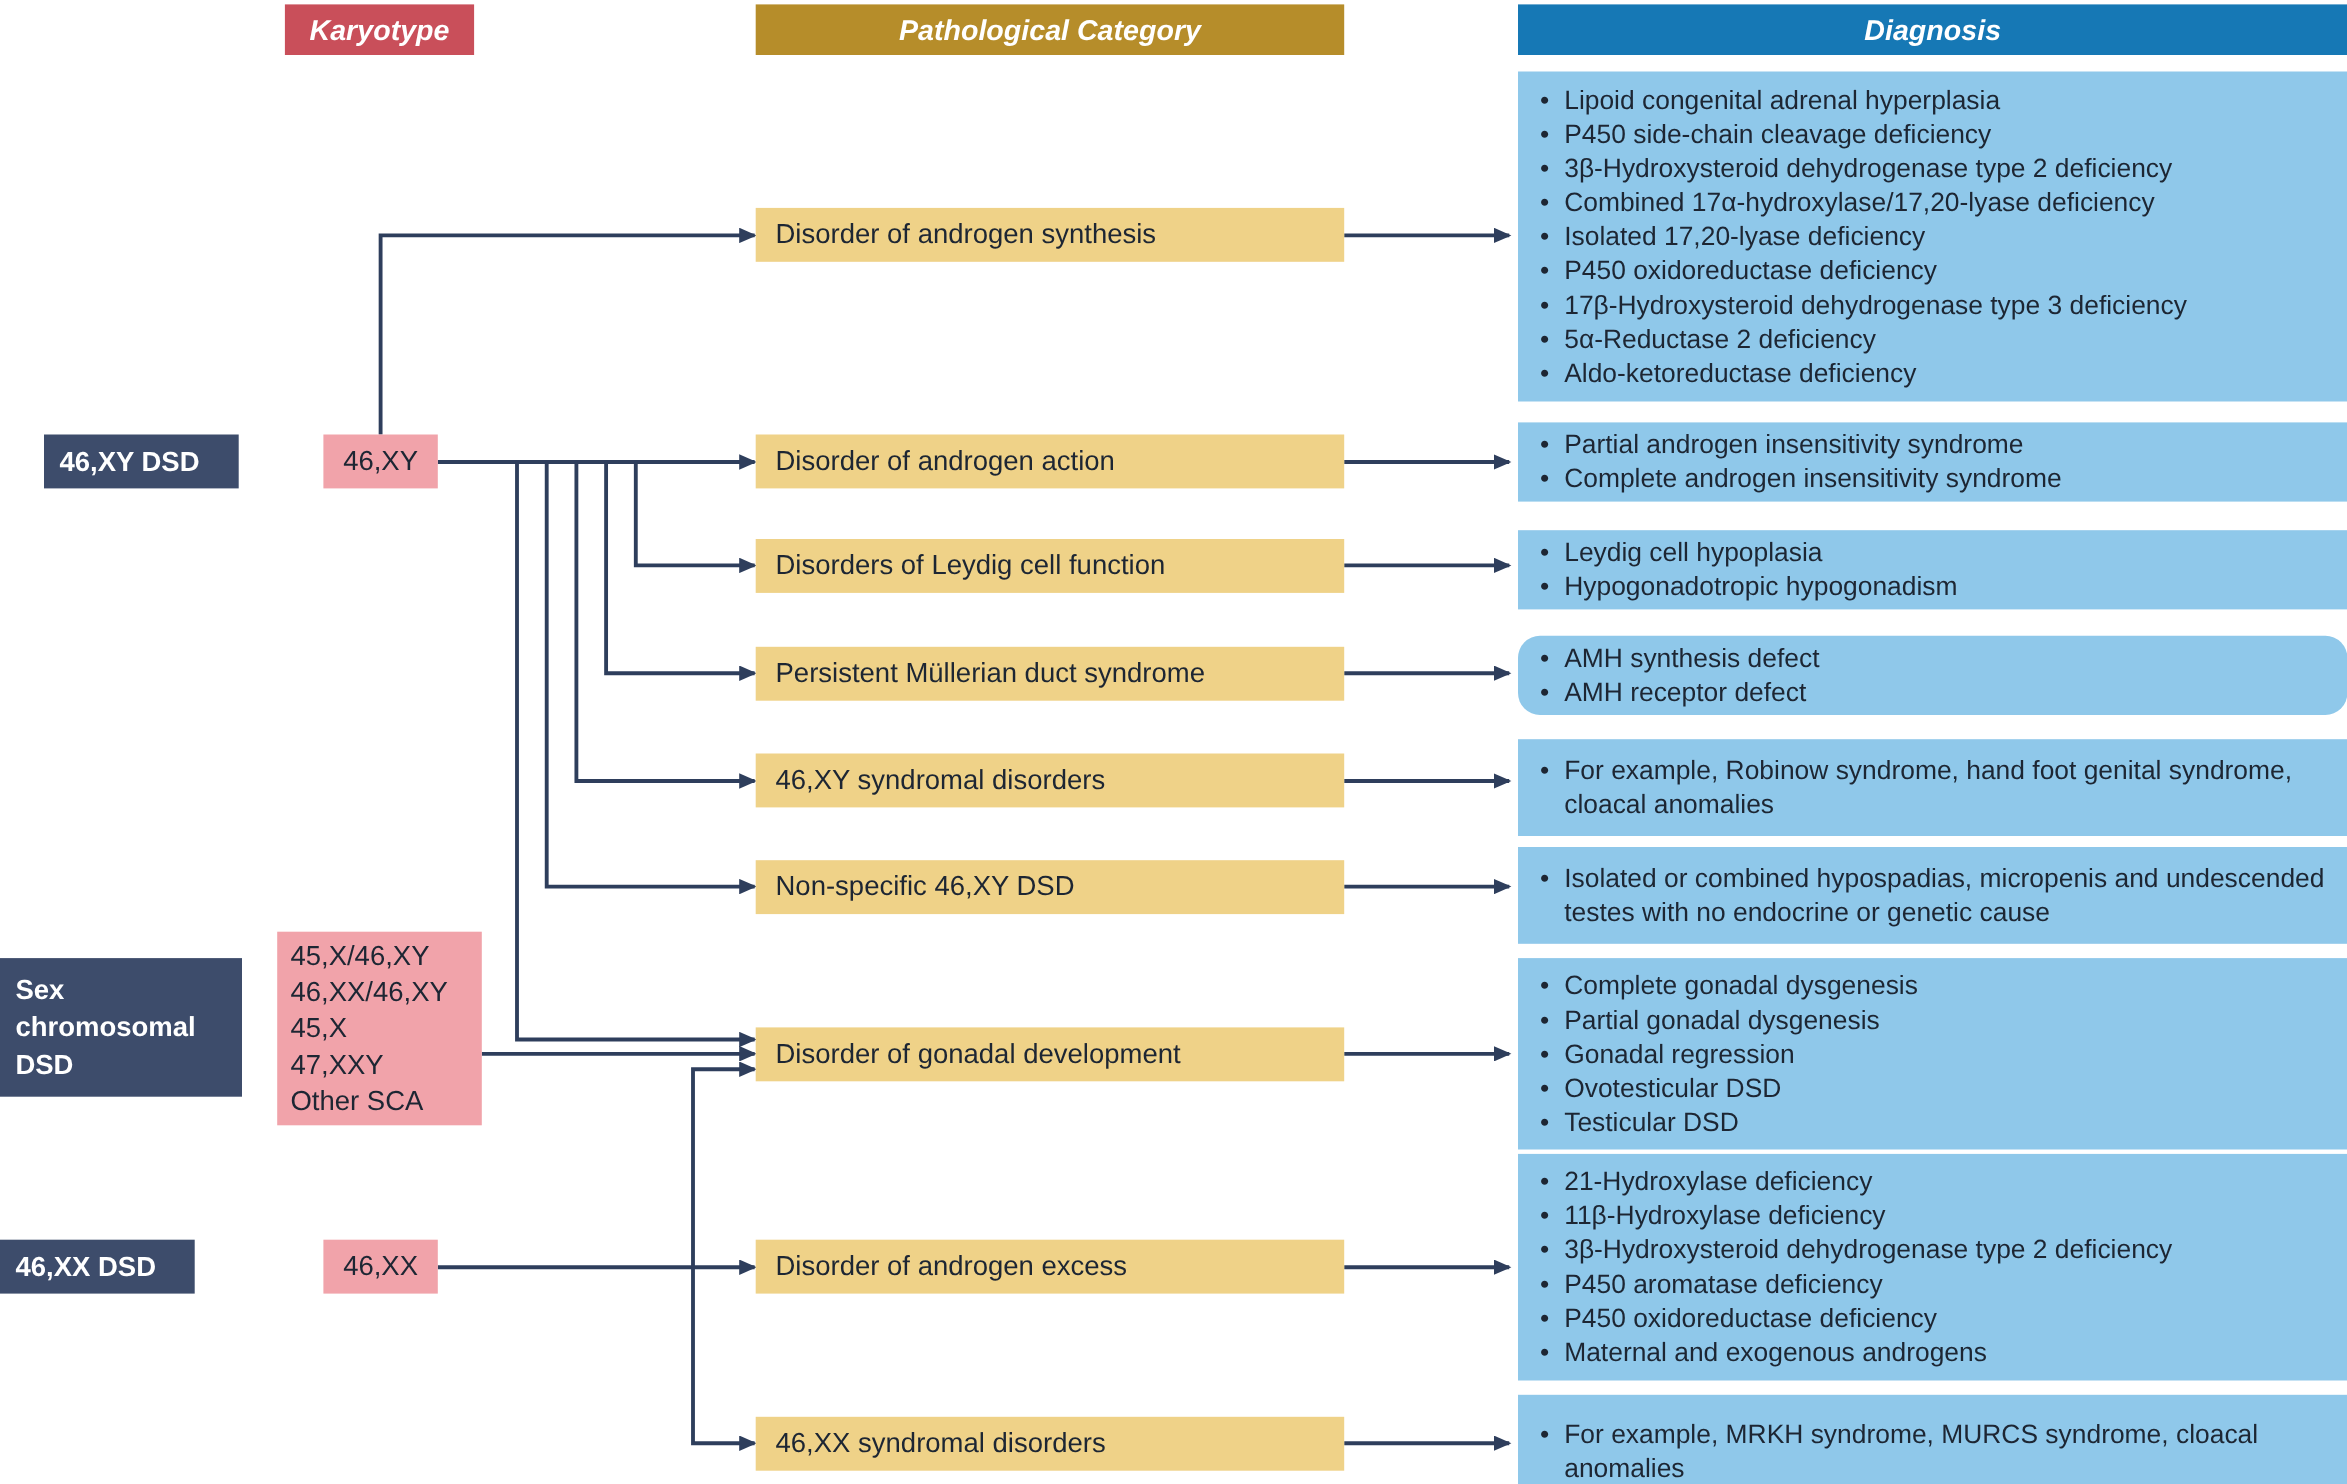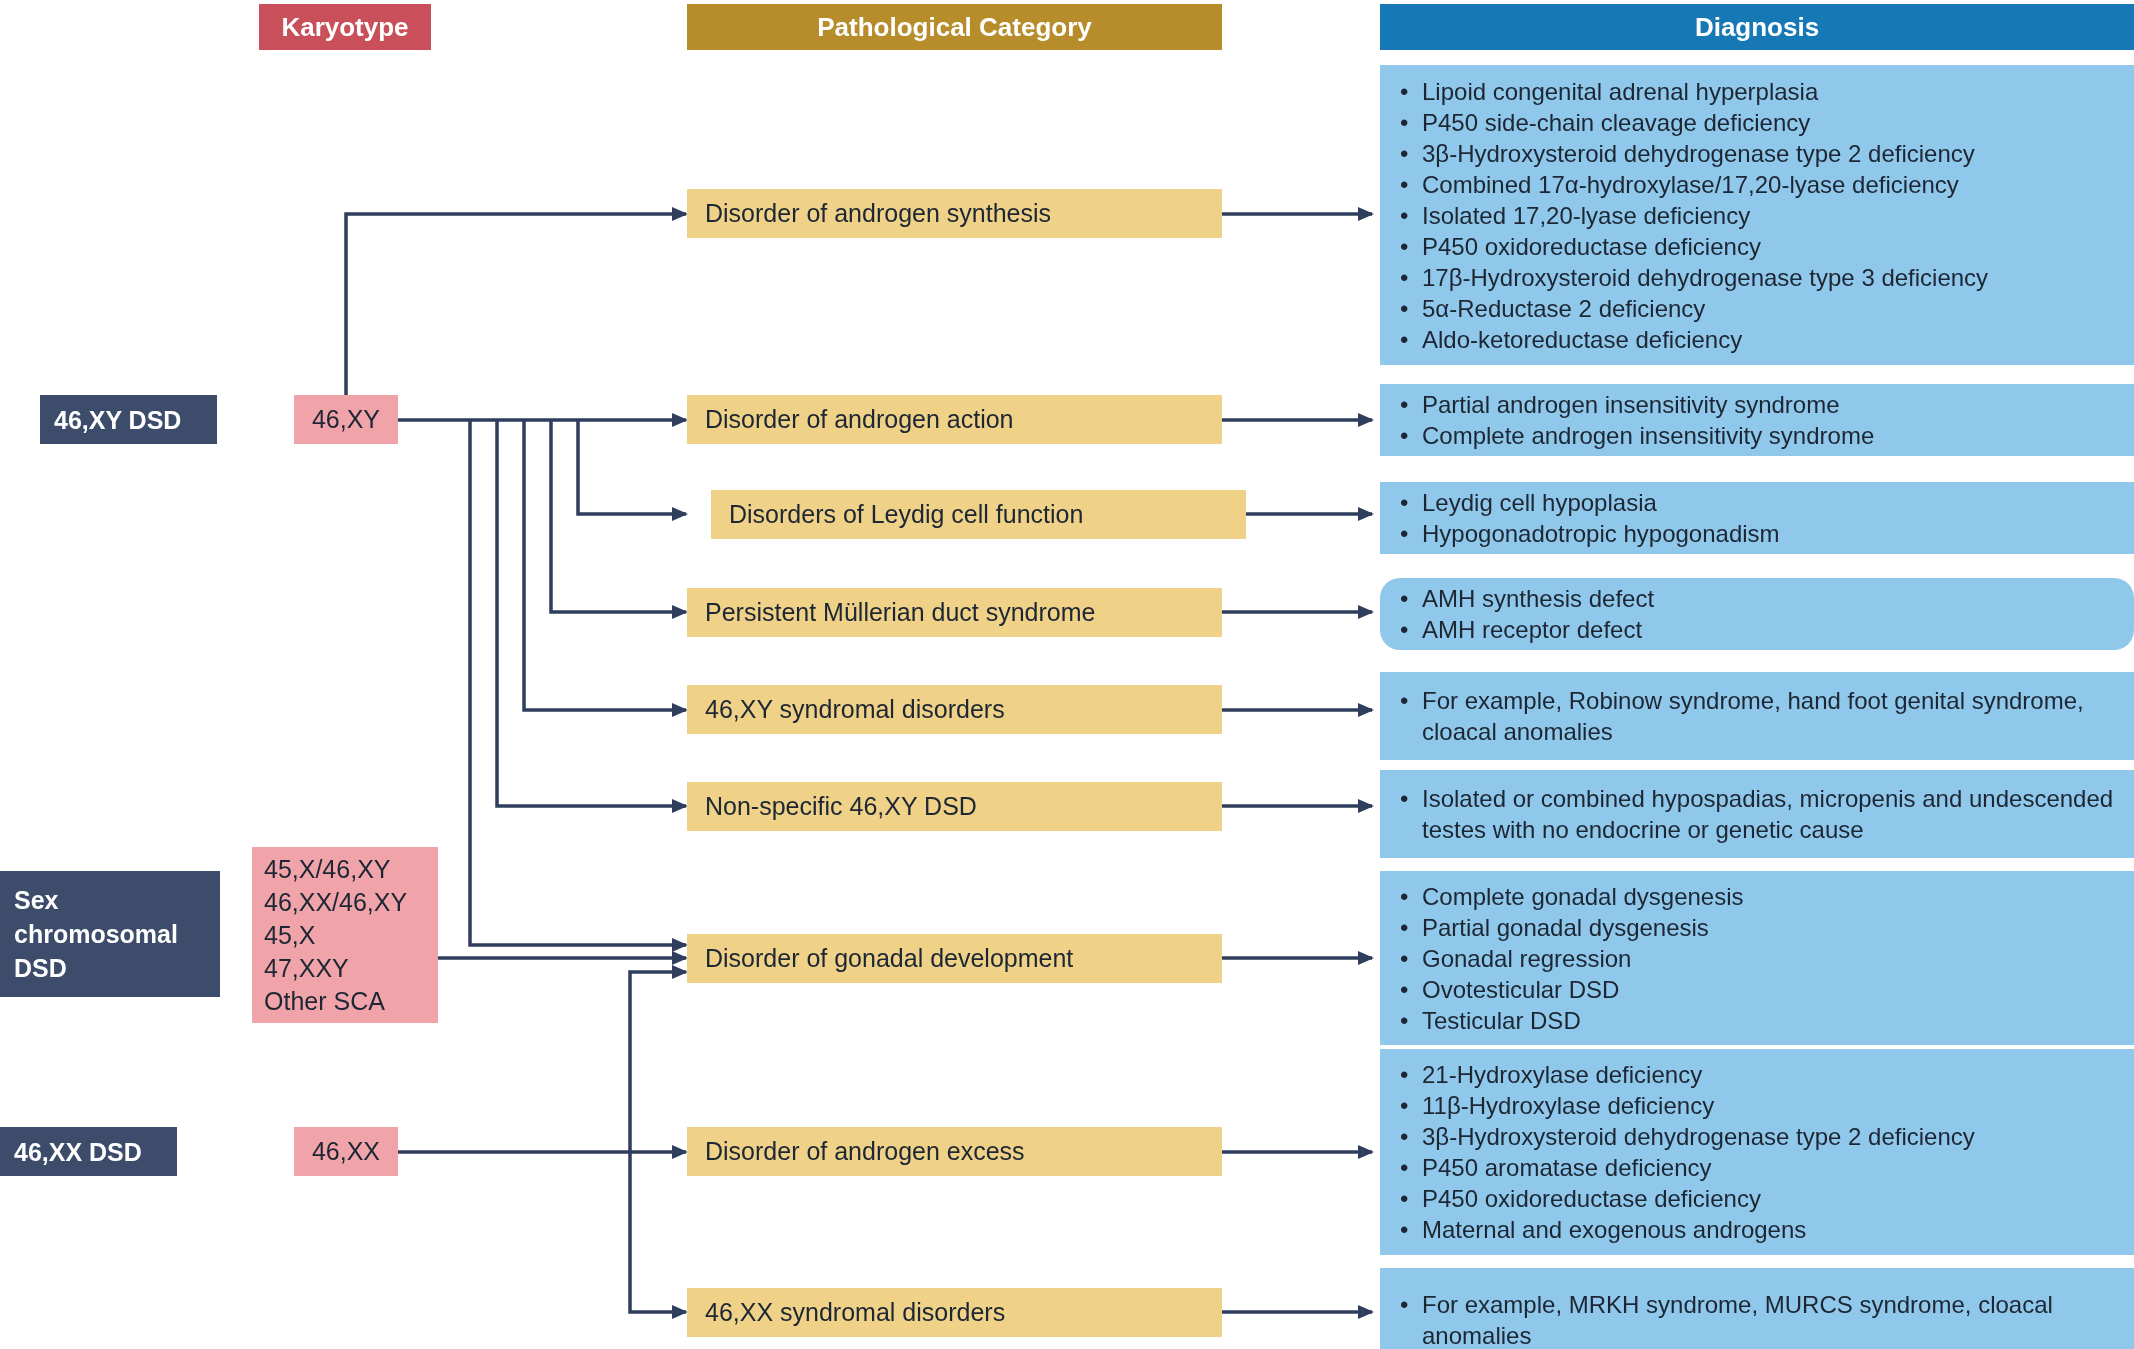--- a/index.html
+++ b/index.html
@@ -8,21 +8,21 @@
     width:2134px;height:1349px;
     background:#ffffff;
     font-family:"Liberation Sans", sans-serif;
     color:#1d2633;
     overflow:hidden;
   }
   #arrows{position:absolute;left:0;top:0;pointer-events:none;}
   .hdr{
     position:absolute;height:46px;top:4px;
     display:flex;align-items:center;justify-content:center;
-    color:#ffffff;font-weight:bold;font-size:26px;
+    color:#ffffff;font-weight:bold;font-size:26px;font-style:italic;
   }
   .hdr-karyo{left:259px;width:172px;background:#c94f5a;}
   .hdr-cat{left:687px;width:535px;background:#b68d2a;}
   .hdr-diag{left:1380px;width:754px;background:#1678b5;box-sizing:border-box;}
   .navy{
     position:absolute;background:#3d4c6b;color:#ffffff;
     font-weight:bold;font-size:25px;line-height:34px;
     display:flex;flex-direction:column;justify-content:center;
     padding-left:14px;box-sizing:border-box;
   }
@@ -123,21 +123,21 @@
   <div class="pink centered" style="left:294px;top:1127px;width:104px;height:49px;">
     <span class="kline">46,XX</span>
   </div>
 
   <div class="cat" style="top:395px;">
     <span>Disorder of androgen action</span>
   </div>
   <div class="cat" style="top:189px;">
     <span>Disorder of androgen synthesis</span>
   </div>
-  <div class="cat" style="top:490px;margin-left:24px;">
+  <div class="cat" style="top:490px;">
     <span>Disorders of Leydig cell function</span>
   </div>
   <div class="cat" style="top:588px;">
     <span>Persistent Müllerian duct syndrome</span>
   </div>
   <div class="cat" style="top:685px;">
     <span>46,XY syndromal disorders</span>
   </div>
   <div class="cat" style="top:782px;">
     <span>Non-specific 46,XY DSD</span>

